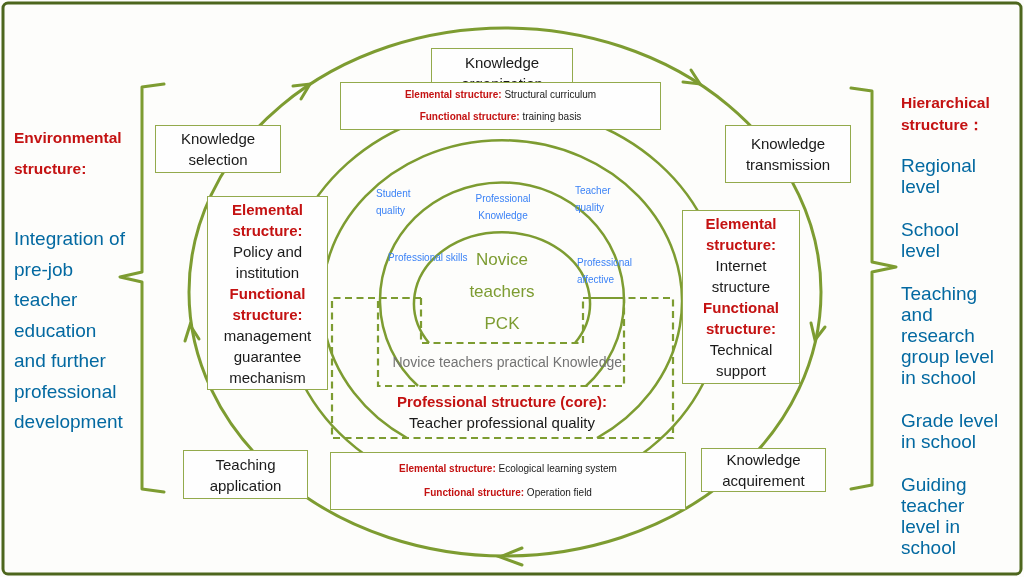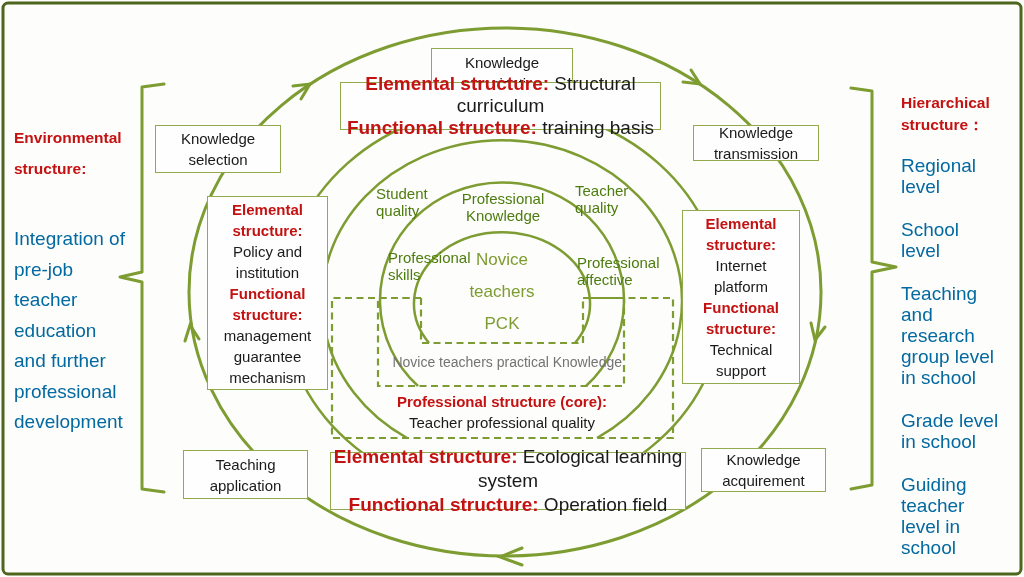--- a/index.html
+++ b/index.html
@@ -4,24 +4,24 @@
 <style>
   html,body{margin:0;padding:0;background:#e8e8e8;}
   #stage{position:relative;width:1024px;height:577px;background:#fdfdfb;overflow:hidden;
          font-family:"Liberation Sans",sans-serif;color:#1a1a1a;}
   #diagram-svg{position:absolute;left:0;top:0;}
   .wbox{position:absolute;background:#fefefe;border:1.6px solid #93aa4c;
         display:flex;flex-direction:column;align-items:center;justify-content:center;
         text-align:center;font-size:15px;font-weight:500;line-height:21px;box-sizing:border-box;}
   .redbox{position:absolute;background:#fefefe;border:1.6px solid #93aa4c;
         display:flex;flex-direction:column;align-items:center;justify-content:center;
-        text-align:center;font-size:19px;line-height:21px;box-sizing:border-box;}
+        text-align:center;font-size:10px;line-height:21px;box-sizing:border-box;}
   .red{color:#c41212;font-weight:bold;}
   .blk{color:#1a1a1a;font-weight:normal;}
-  .lbl{position:absolute;font-size:15px;line-height:16.5px;color:#4d7c0f;}
+  .lbl{position:absolute;font-size:10px;line-height:16.5px;color:#3b82f6;}
   .sidetitle{position:absolute;font-size:15.5px;font-weight:bold;color:#c41212;line-height:31px;}
   .sidebody{position:absolute;font-size:19px;color:#0369a1;}
   .hieritem{margin:0 0 22px 0;line-height:21px;}
   .center-green{position:absolute;text-align:center;color:#7d9c31;font-size:17px;
                 font-weight:500;line-height:32px;}
   .practical{position:absolute;text-align:right;color:#737373;font-size:14px;}
   .coreblock{position:absolute;text-align:center;font-size:15px;line-height:21px;}
 </style>
 </head>
 <body>
@@ -52,21 +52,21 @@
     <path d="M164,84 L142,87 L142,272 L120,277 L142,282 L142,489 L164,492" fill="none" stroke="#7d9c31" stroke-width="3" stroke-linejoin="round" stroke-linecap="round"></path>
     <path d="M851,88 L872,91 L872,262 L896,267 L872,272 L872,485 L851,489" fill="none" stroke="#7d9c31" stroke-width="3" stroke-linejoin="round" stroke-linecap="round"></path>
   </svg>
 
   <div class="wbox" style="left:431px;top:8px;width:142px;height:50px;margin-top:40px;">
     <span>Knowledge organization</span>
   </div>
   <div class="wbox" style="left:155px;top:125px;width:126px;height:48px;">
     <span>Knowledge selection</span>
   </div>
-  <div class="wbox" style="left:693px;top:125px;width:126px;height:36px;">
+  <div class="wbox" style="left:725px;top:125px;width:126px;height:58px;">
     <span>Knowledge transmission</span>
   </div>
   <div class="wbox" style="left:183px;top:450px;width:125px;height:49px;">
     <span>Teaching application</span>
   </div>
   <div class="wbox" style="left:701px;top:448px;width:125px;height:44px;">
     <span>Knowledge acquirement</span>
   </div>
 
   <div class="redbox" style="left:340px;top:82px;width:321px;height:48px;line-height:22px;">
@@ -88,21 +88,21 @@
     <div class="red">structure:</div>
     <div class="blk">management</div>
     <div class="blk">guarantee</div>
     <div class="blk">mechanism</div>
   </div>
 
   <div class="redbox" style="left:682px;top:210px;width:118px;height:174px;font-size:15px;line-height:21px;">
     <div class="red">Elemental</div>
     <div class="red">structure:</div>
     <div class="blk">Internet</div>
-    <div class="blk">platform</div>
+    <div class="blk">structure</div>
     <div class="red">Functional</div>
     <div class="red">structure:</div>
     <div class="blk">Technical</div>
     <div class="blk">support</div>
   </div>
 
   <div class="lbl" style="left:376px;top:186px;width:62px;">Student quality</div>
   <div class="lbl" style="left:458px;top:191px;width:90px;text-align:center;">Professional Knowledge</div>
   <div class="lbl" style="left:575px;top:183px;width:58px;">Teacher quality</div>
   <div class="lbl" style="left:388px;top:250px;width:84px;">Professional skills</div>

